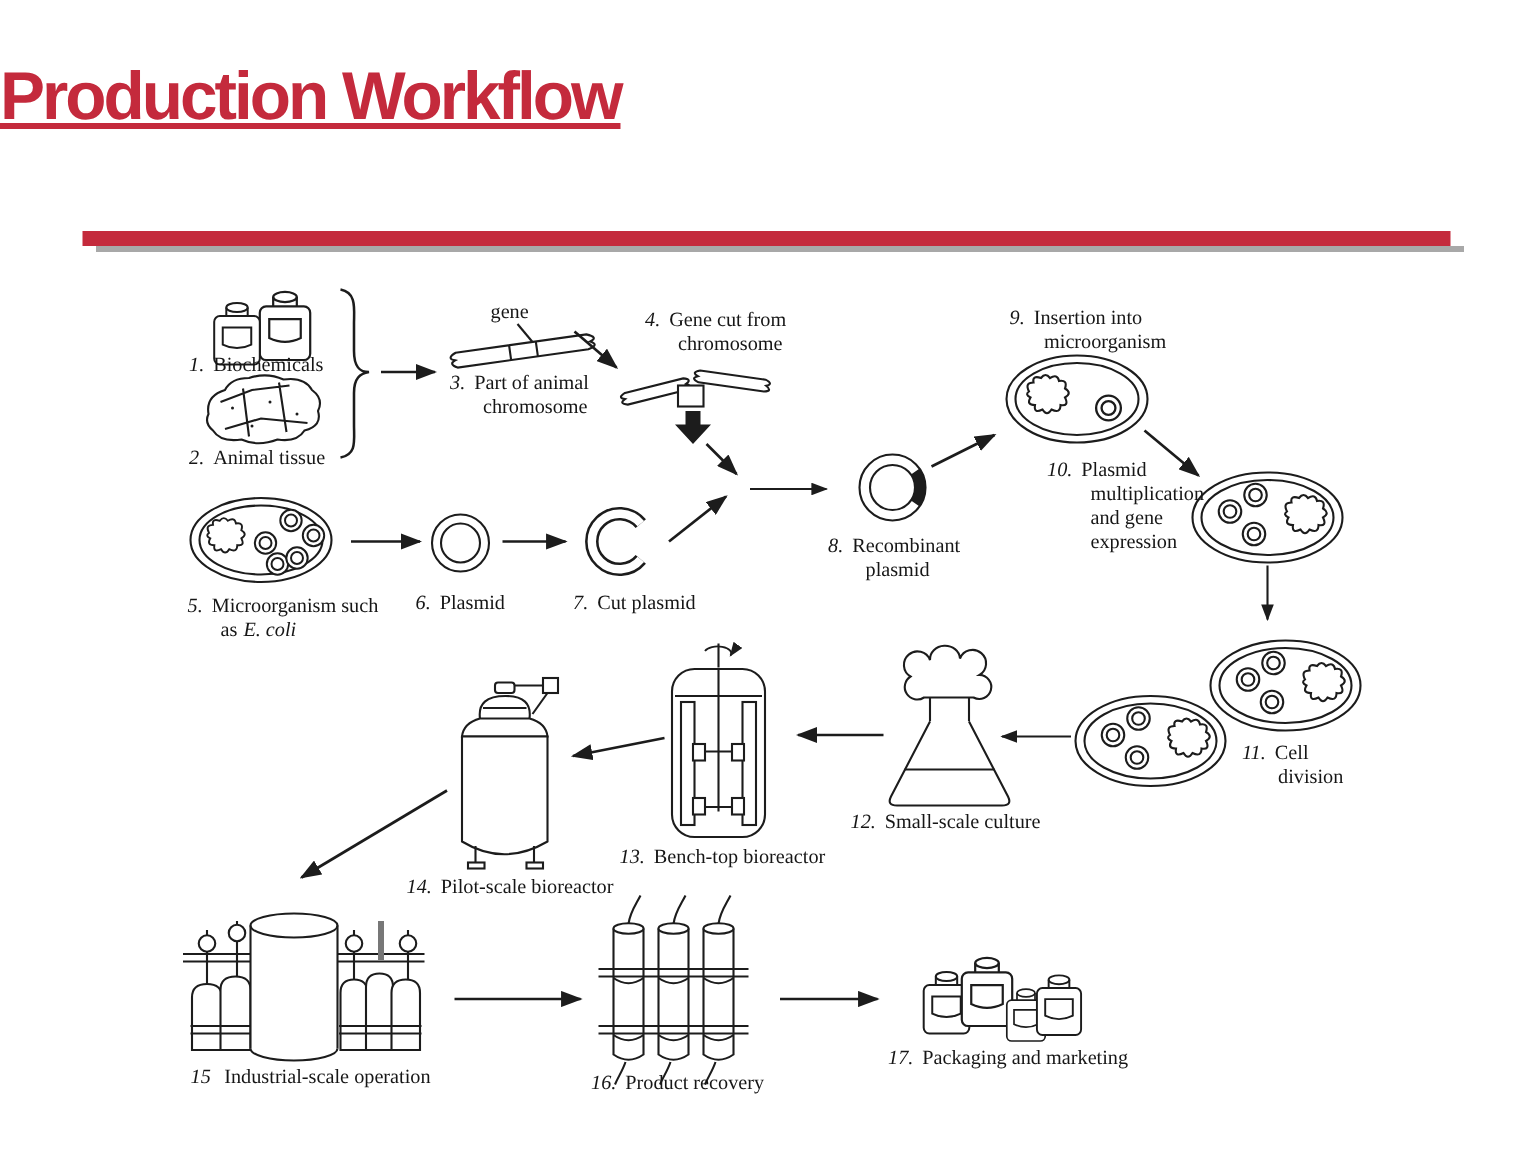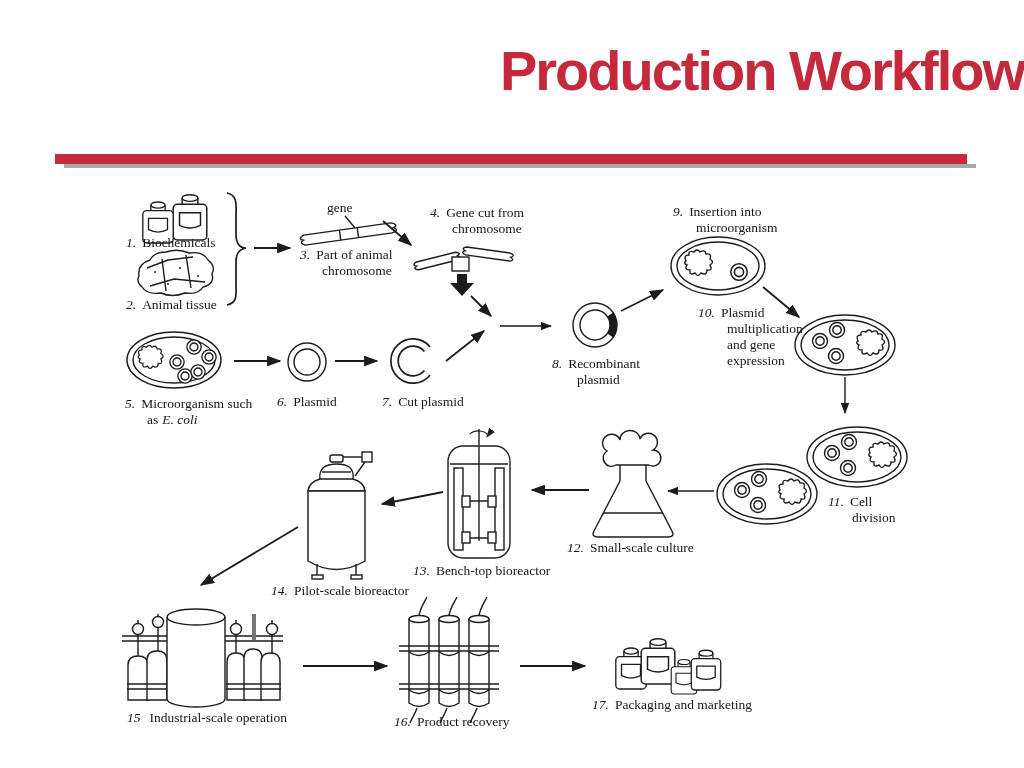--- a/index.html
+++ b/index.html
@@ -1,20 +1,20 @@
 <!DOCTYPE html>
 <html><head>
 <meta charset="utf-8">
 <style>
   html,body{margin:0;padding:0;background:#ffffff;}
   .slide{position:relative;width:1024px;height:768px;background:#ffffff;overflow:hidden;
          font-family:"Liberation Sans",sans-serif;}
-  .title{position:absolute;top:38px;left:0;width:1024px;text-align:right;
-         font-family:"Liberation Sans",sans-serif;font-weight:bold;font-size:56px;
-         letter-spacing:-2px;color:#c42a3c;}
+  .title{position:absolute;top:38px;left:0;width:1024px;text-align:left;
+         font-family:"Liberation Sans",sans-serif;font-weight:bold;font-size:45px;
+         letter-spacing:-2px;color:#c42a3c;text-decoration:underline;}
   .rule{position:absolute;left:55px;top:154px;width:912px;height:10px;background:#c42a3c;}
   .rule-shadow{position:absolute;left:64px;top:164px;width:912px;height:4px;background:#a8a8a8;}
   svg{position:absolute;left:0;top:170px;}
   .ln{stroke:#1c1c1c;stroke-width:1.4;fill:none;}
   .fw{fill:#ffffff;}
   .ink{fill:#1c1c1c;stroke:none;}
   .ar{stroke:#1c1c1c;stroke-width:1.8;fill:none;marker-end:url(#ah);}
   .arthin{stroke-width:1.4;}
   .lbl{font-family:"Liberation Serif",serif;font-size:13.5px;fill:#161616;}
   .num{font-style:italic;}

